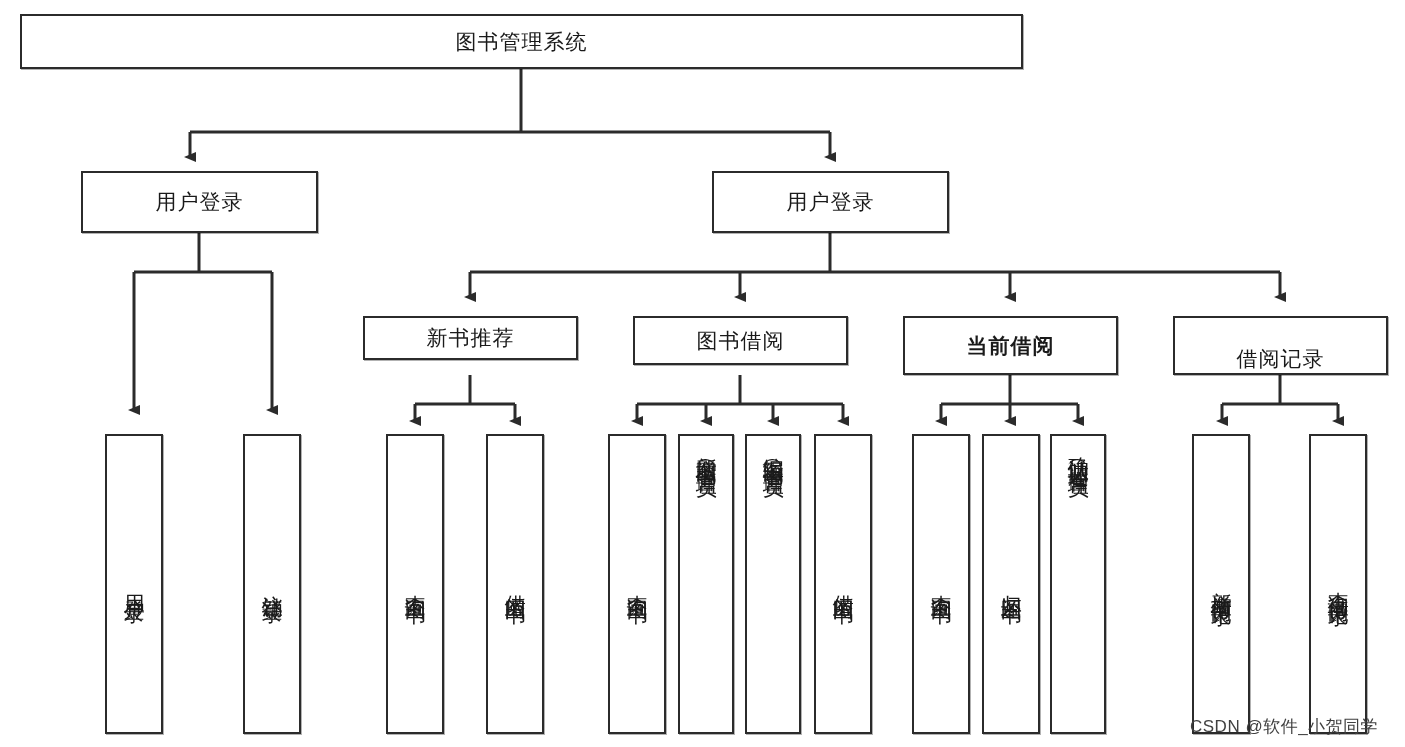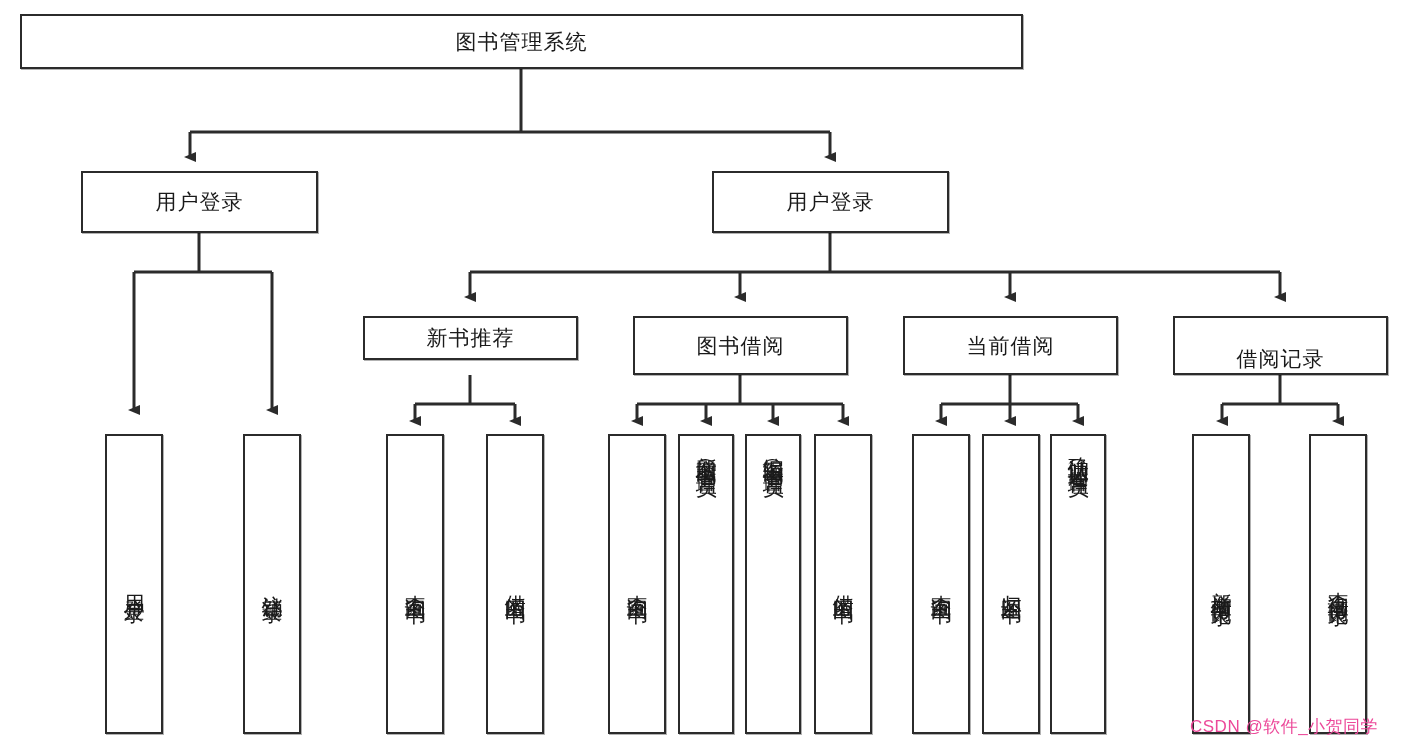--- a/index.html
+++ b/index.html
@@ -57,21 +57,21 @@
     white-space: nowrap;
     display: block;
   }
   .node-v.center-text {
     align-items: center;
     padding-top: 0;
   }
   .watermark {
     position: absolute;
     font-size: 17px;
-    color: #ec4899;
+    color: #404040;
     white-space: nowrap;
     letter-spacing: 0.5px;
     pointer-events: none;
   }
 </style>
 </head>
 <body>
 
 <div id="canvas">
 
@@ -132,24 +132,24 @@
   <div class="node node-h" style="left:81px; top:171px; width:237px; height:62px;">
     <span class="node-label">用户登录</span>
   </div>
   <div class="node node-h" style="left:712px; top:171px; width:237px; height:62px;">
     <span class="node-label">用户登录</span>
   </div>
 
   <div class="node node-h" style="left:363px; top:316px; width:215px; height:44px;">
     <span class="node-label">新书推荐</span>
   </div>
-  <div class="node node-h" style="left:633px; top:316px; width:215px; height:59px;">
+  <div class="node node-h" style="left:633px; top:316px; width:215px; height:49px;">
     <span class="node-label">图书借阅</span>
   </div>
-  <div class="node node-h" style="left:903px; top:316px; width:215px; height:59px;">
+  <div class="node node-h" style="left:903px; top:316px; width:215px; height:59px;font-weight:bold;">
     <span class="node-label">当前借阅</span>
   </div>
   <div class="node node-h" style="left:1173px; top:316px; width:215px; height:59px;align-items:flex-end;">
     <span class="node-label">借阅记录</span>
   </div>
 
   <div class="node node-v center-text" style="left:105px; top:434px; width:58px; height:300px;">
     <span class="node-label">用户登录</span>
   </div>
   <div class="node node-v center-text" style="left:243px; top:434px; width:58px; height:300px;">

